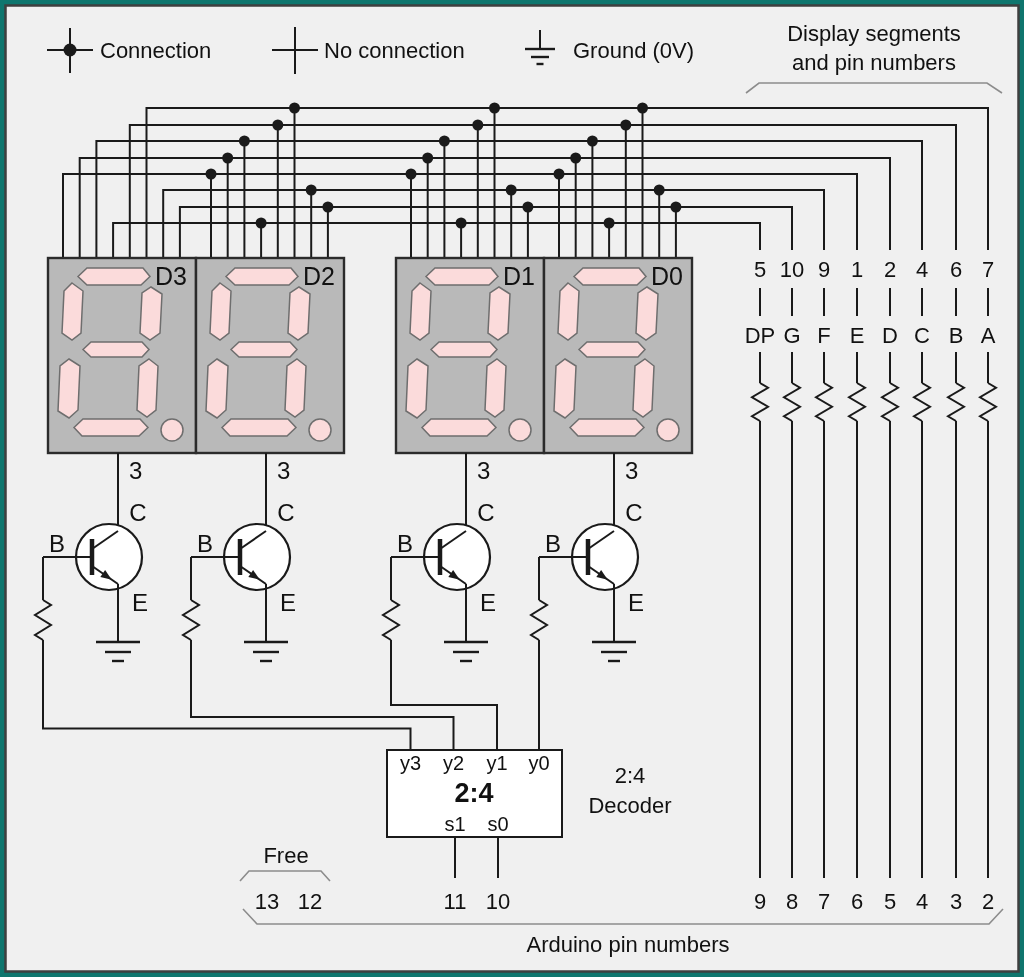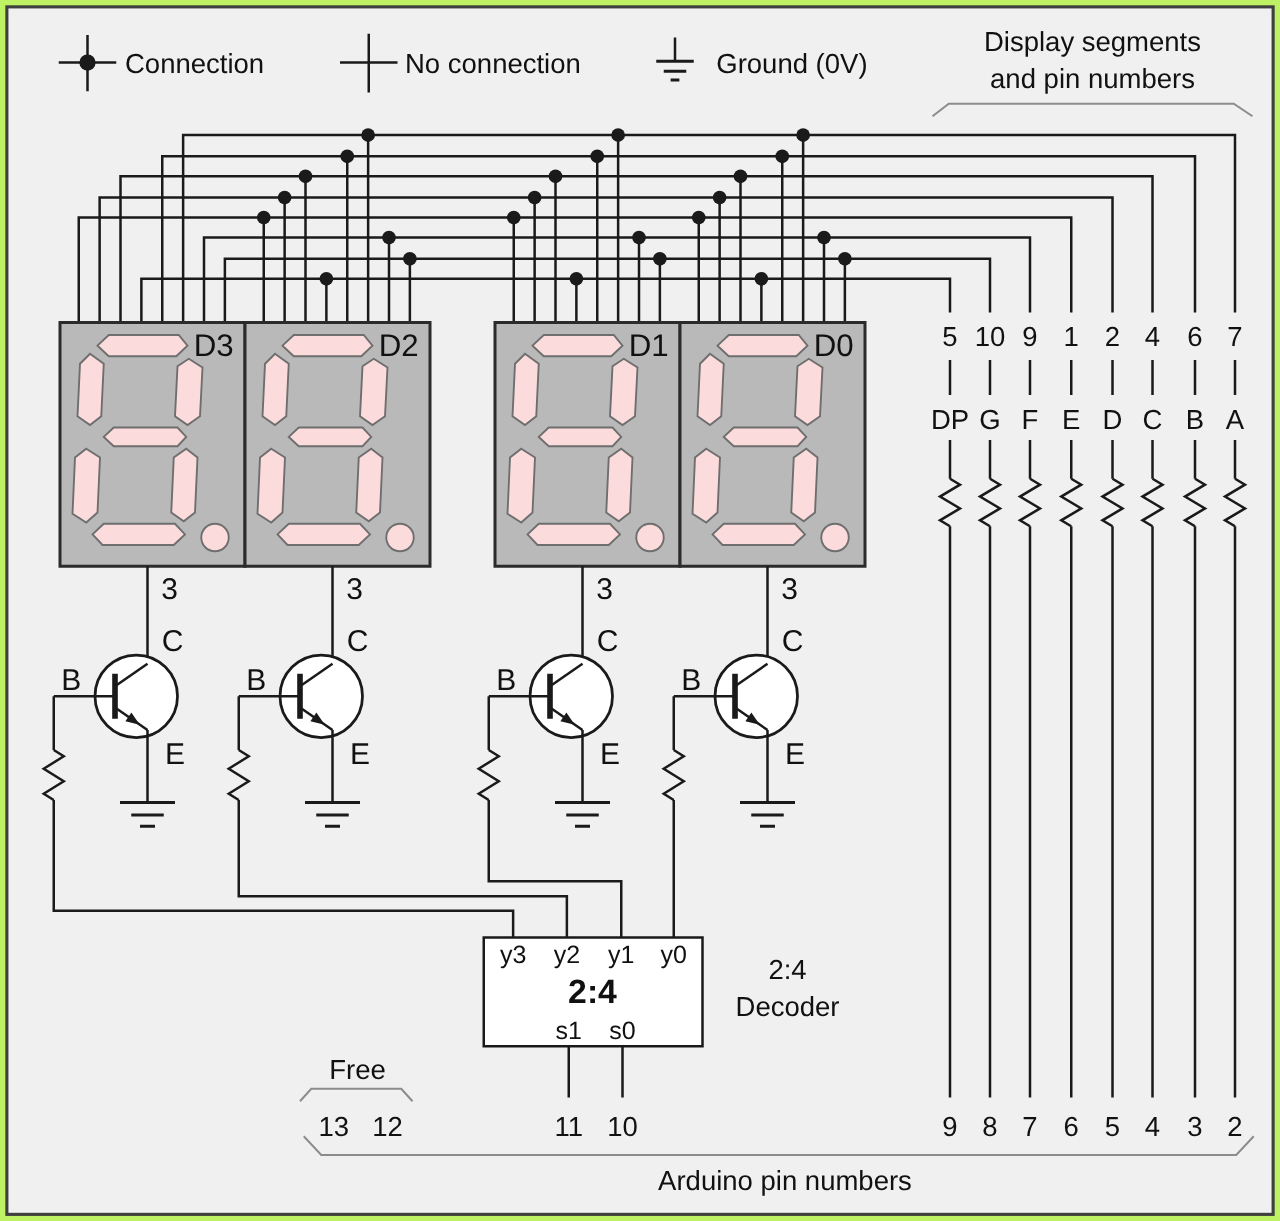--- a/index.html
+++ b/index.html
@@ -1,16 +1,16 @@
 <!DOCTYPE html>
 <html><head>
 <meta charset="utf-8">
 <style>
   html,body{margin:0;padding:0;background:#f0f0f0;}
-  .stage{width:1024px;height:977px;position:relative;background:#bef264;overflow:hidden;}
+  .stage{width:1024px;height:977px;position:relative;background:#0f766e;overflow:hidden;}
   svg text{font-family:"Liberation Sans","DejaVu Sans",sans-serif;fill:#111111;}
 </style>
 </head>
 <body>
 
 <div class="stage">
   <svg id="c" width="1024" height="977" viewBox="0 0 1024 977">
       <rect x="5.5" y="5.5" width="1013" height="966" fill="#f0f0f0" stroke="#3f3f3f" stroke-width="2.5"></rect>
       <line x1="70" y1="28" x2="70" y2="73" stroke="#1a1a1a" stroke-width="2"></line>
       <line x1="47" y1="50" x2="93" y2="50" stroke="#1a1a1a" stroke-width="2"></line>

